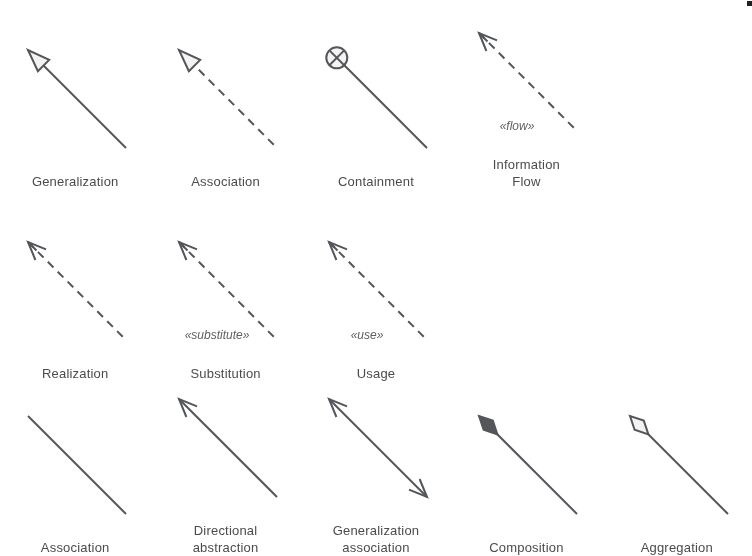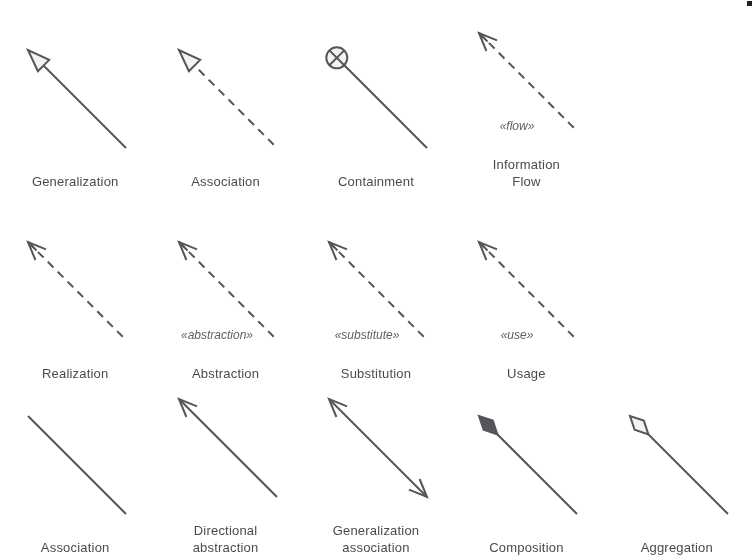--- a/index.html
+++ b/index.html
@@ -102,29 +102,20 @@
           <line x1="28" y1="8" x2="36.5" y2="16.5" stroke="#54565a" stroke-width="2"></line>
           <polyline points="35.4,26 28,8 46,15.4" fill="none" stroke="#54565a" stroke-width="2"></polyline>
         </svg>
       <figcaption class="label">Realization</figcaption>
     </figure>
     <figure class="cell">
       <svg class="arrow" viewBox="0 0 150 115">
           <line x1="28" y1="8" x2="126" y2="106" stroke="#54565a" stroke-width="2" fill="none" stroke-dasharray="8 6"></line>
           <line x1="28" y1="8" x2="36.5" y2="16.5" stroke="#54565a" stroke-width="2"></line>
           <polyline points="35.4,26 28,8 46,15.4" fill="none" stroke="#54565a" stroke-width="2"></polyline>
-          <text x="66" y="105" text-anchor="middle" font-size="12" font-style="italic" fill="#5f6165">«abstraction»</text>
-        </svg>
-      <figcaption class="label">Abstraction</figcaption>
-    </figure>
-    <figure class="cell">
-      <svg class="arrow" viewBox="0 0 150 115">
-          <line x1="28" y1="8" x2="126" y2="106" stroke="#54565a" stroke-width="2" fill="none" stroke-dasharray="8 6"></line>
-          <line x1="28" y1="8" x2="36.5" y2="16.5" stroke="#54565a" stroke-width="2"></line>
-          <polyline points="35.4,26 28,8 46,15.4" fill="none" stroke="#54565a" stroke-width="2"></polyline>
           <text x="66" y="105" text-anchor="middle" font-size="12" font-style="italic" fill="#5f6165">«substitute»</text>
         </svg>
       <figcaption class="label">Substitution</figcaption>
     </figure>
     <figure class="cell">
       <svg class="arrow" viewBox="0 0 150 115">
           <line x1="28" y1="8" x2="126" y2="106" stroke="#54565a" stroke-width="2" fill="none" stroke-dasharray="8 6"></line>
           <line x1="28" y1="8" x2="36.5" y2="16.5" stroke="#54565a" stroke-width="2"></line>
           <polyline points="35.4,26 28,8 46,15.4" fill="none" stroke="#54565a" stroke-width="2"></polyline>
           <text x="66" y="105" text-anchor="middle" font-size="12" font-style="italic" fill="#5f6165">«use»</text>

